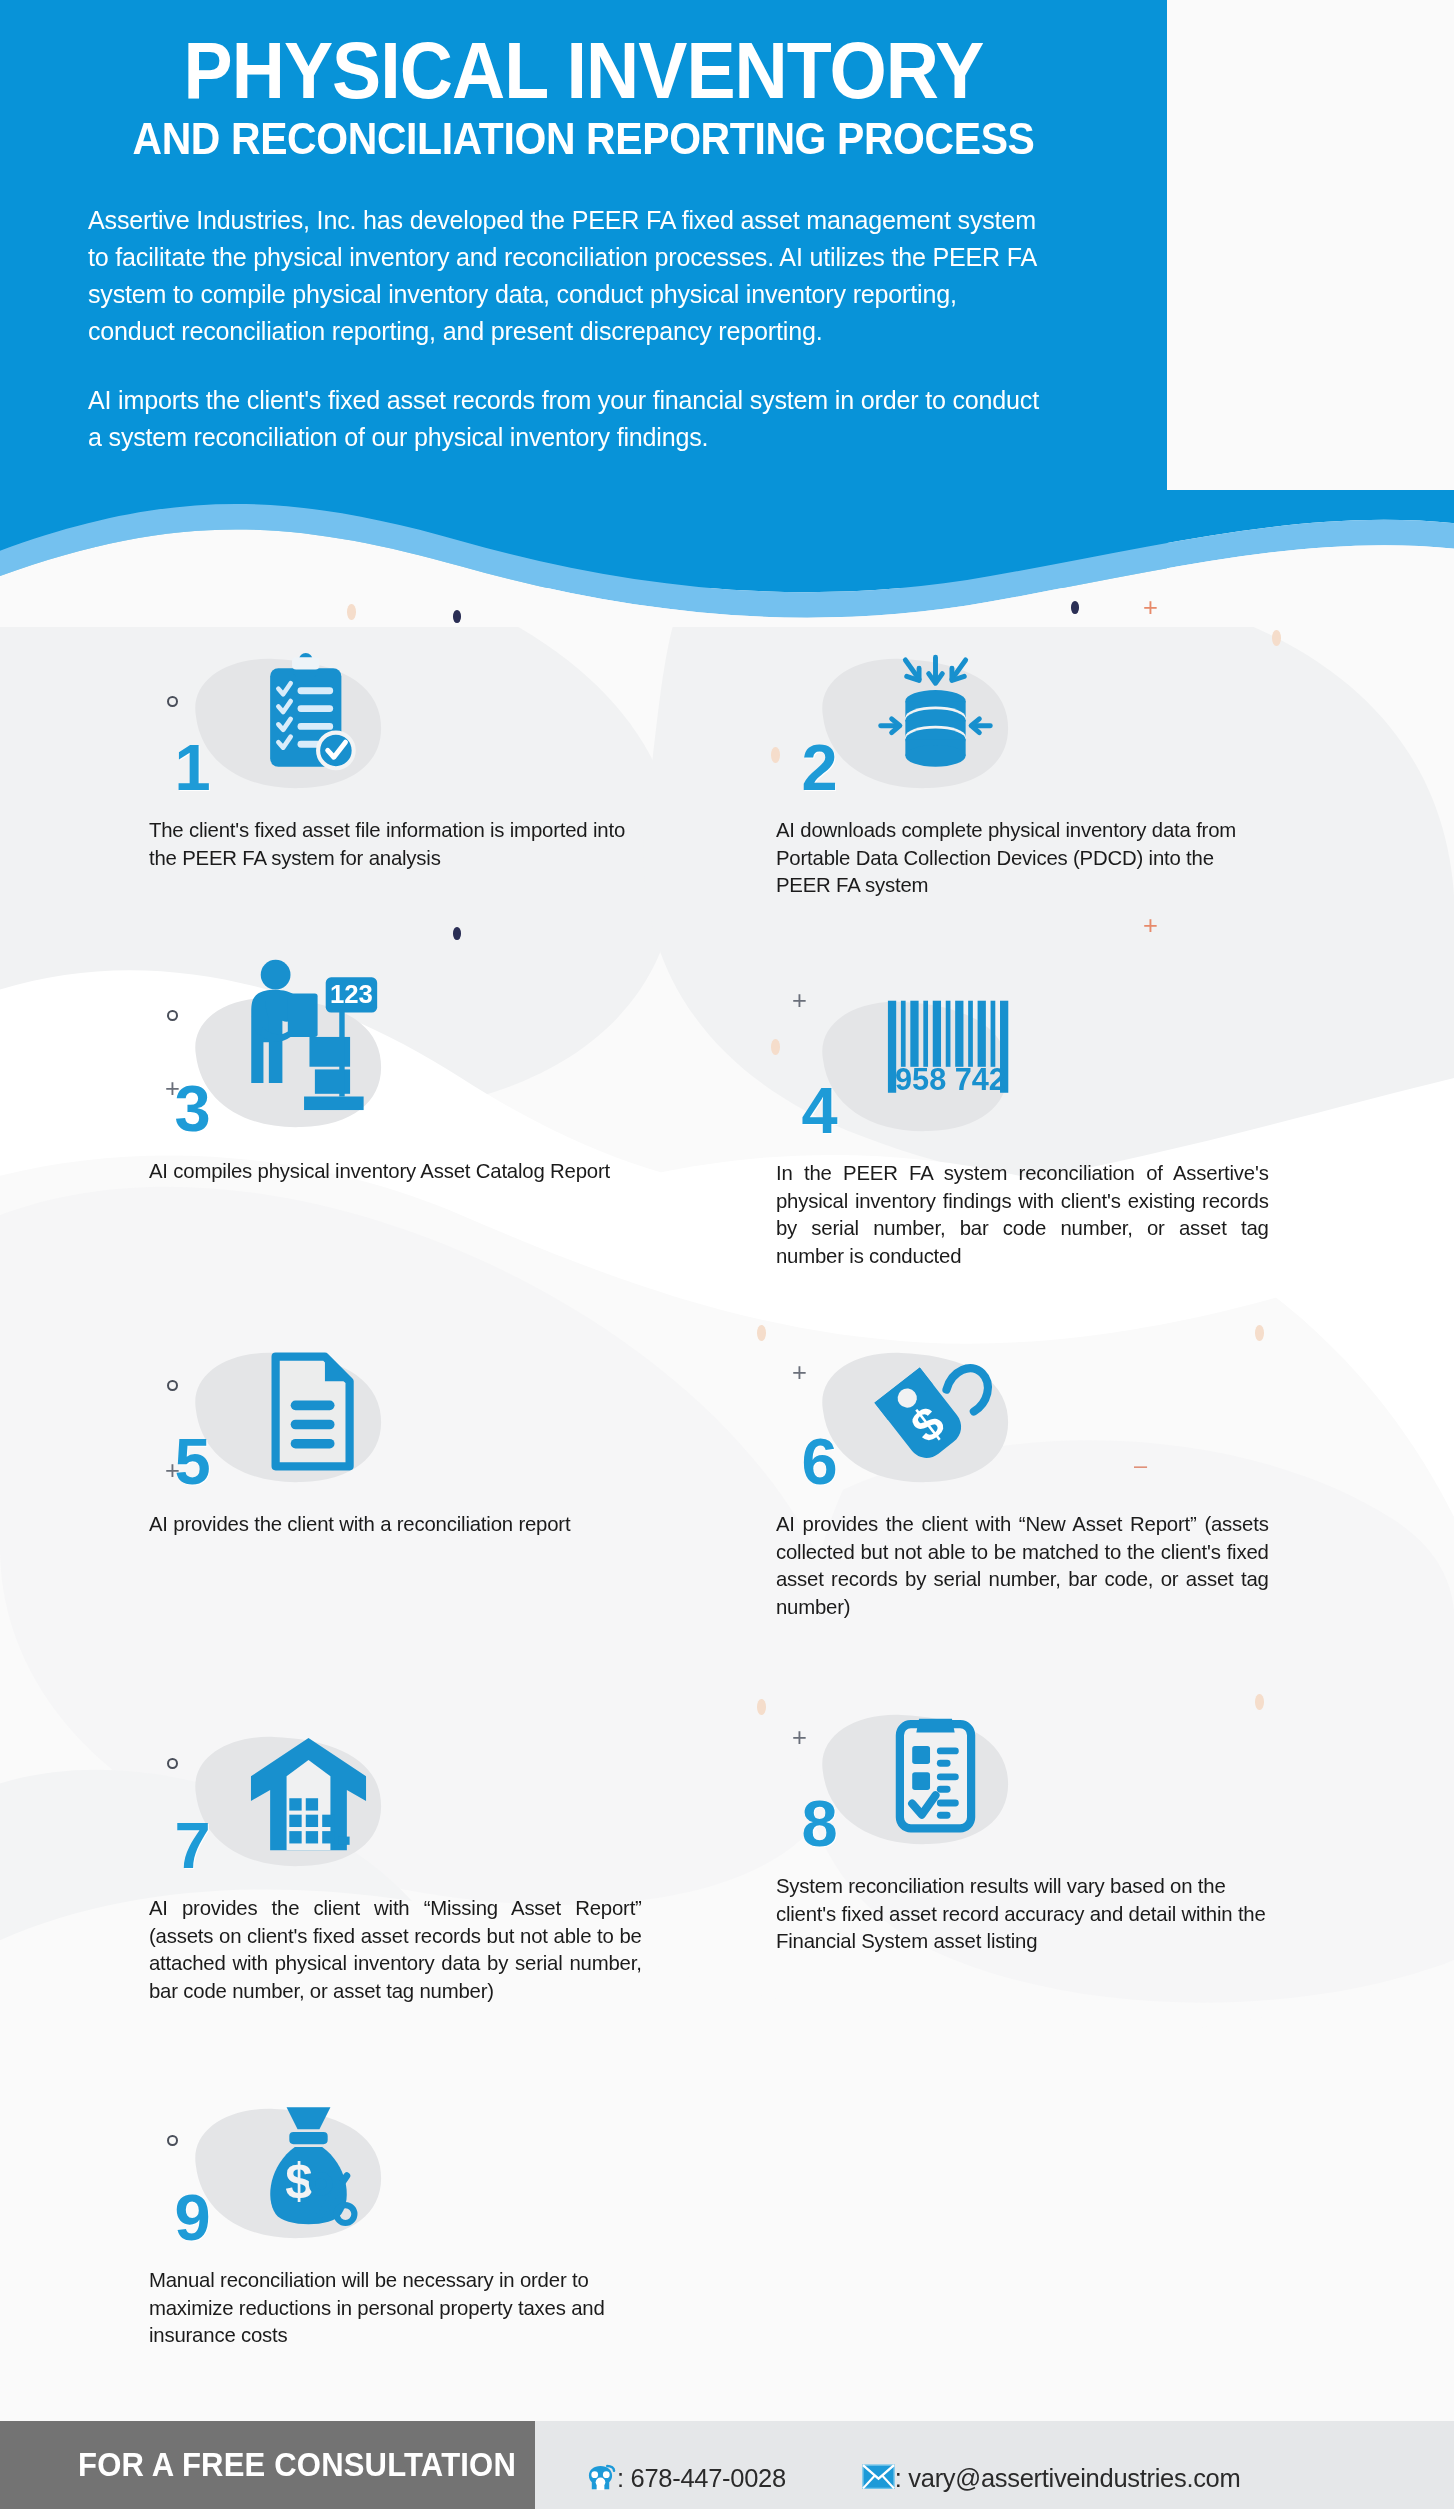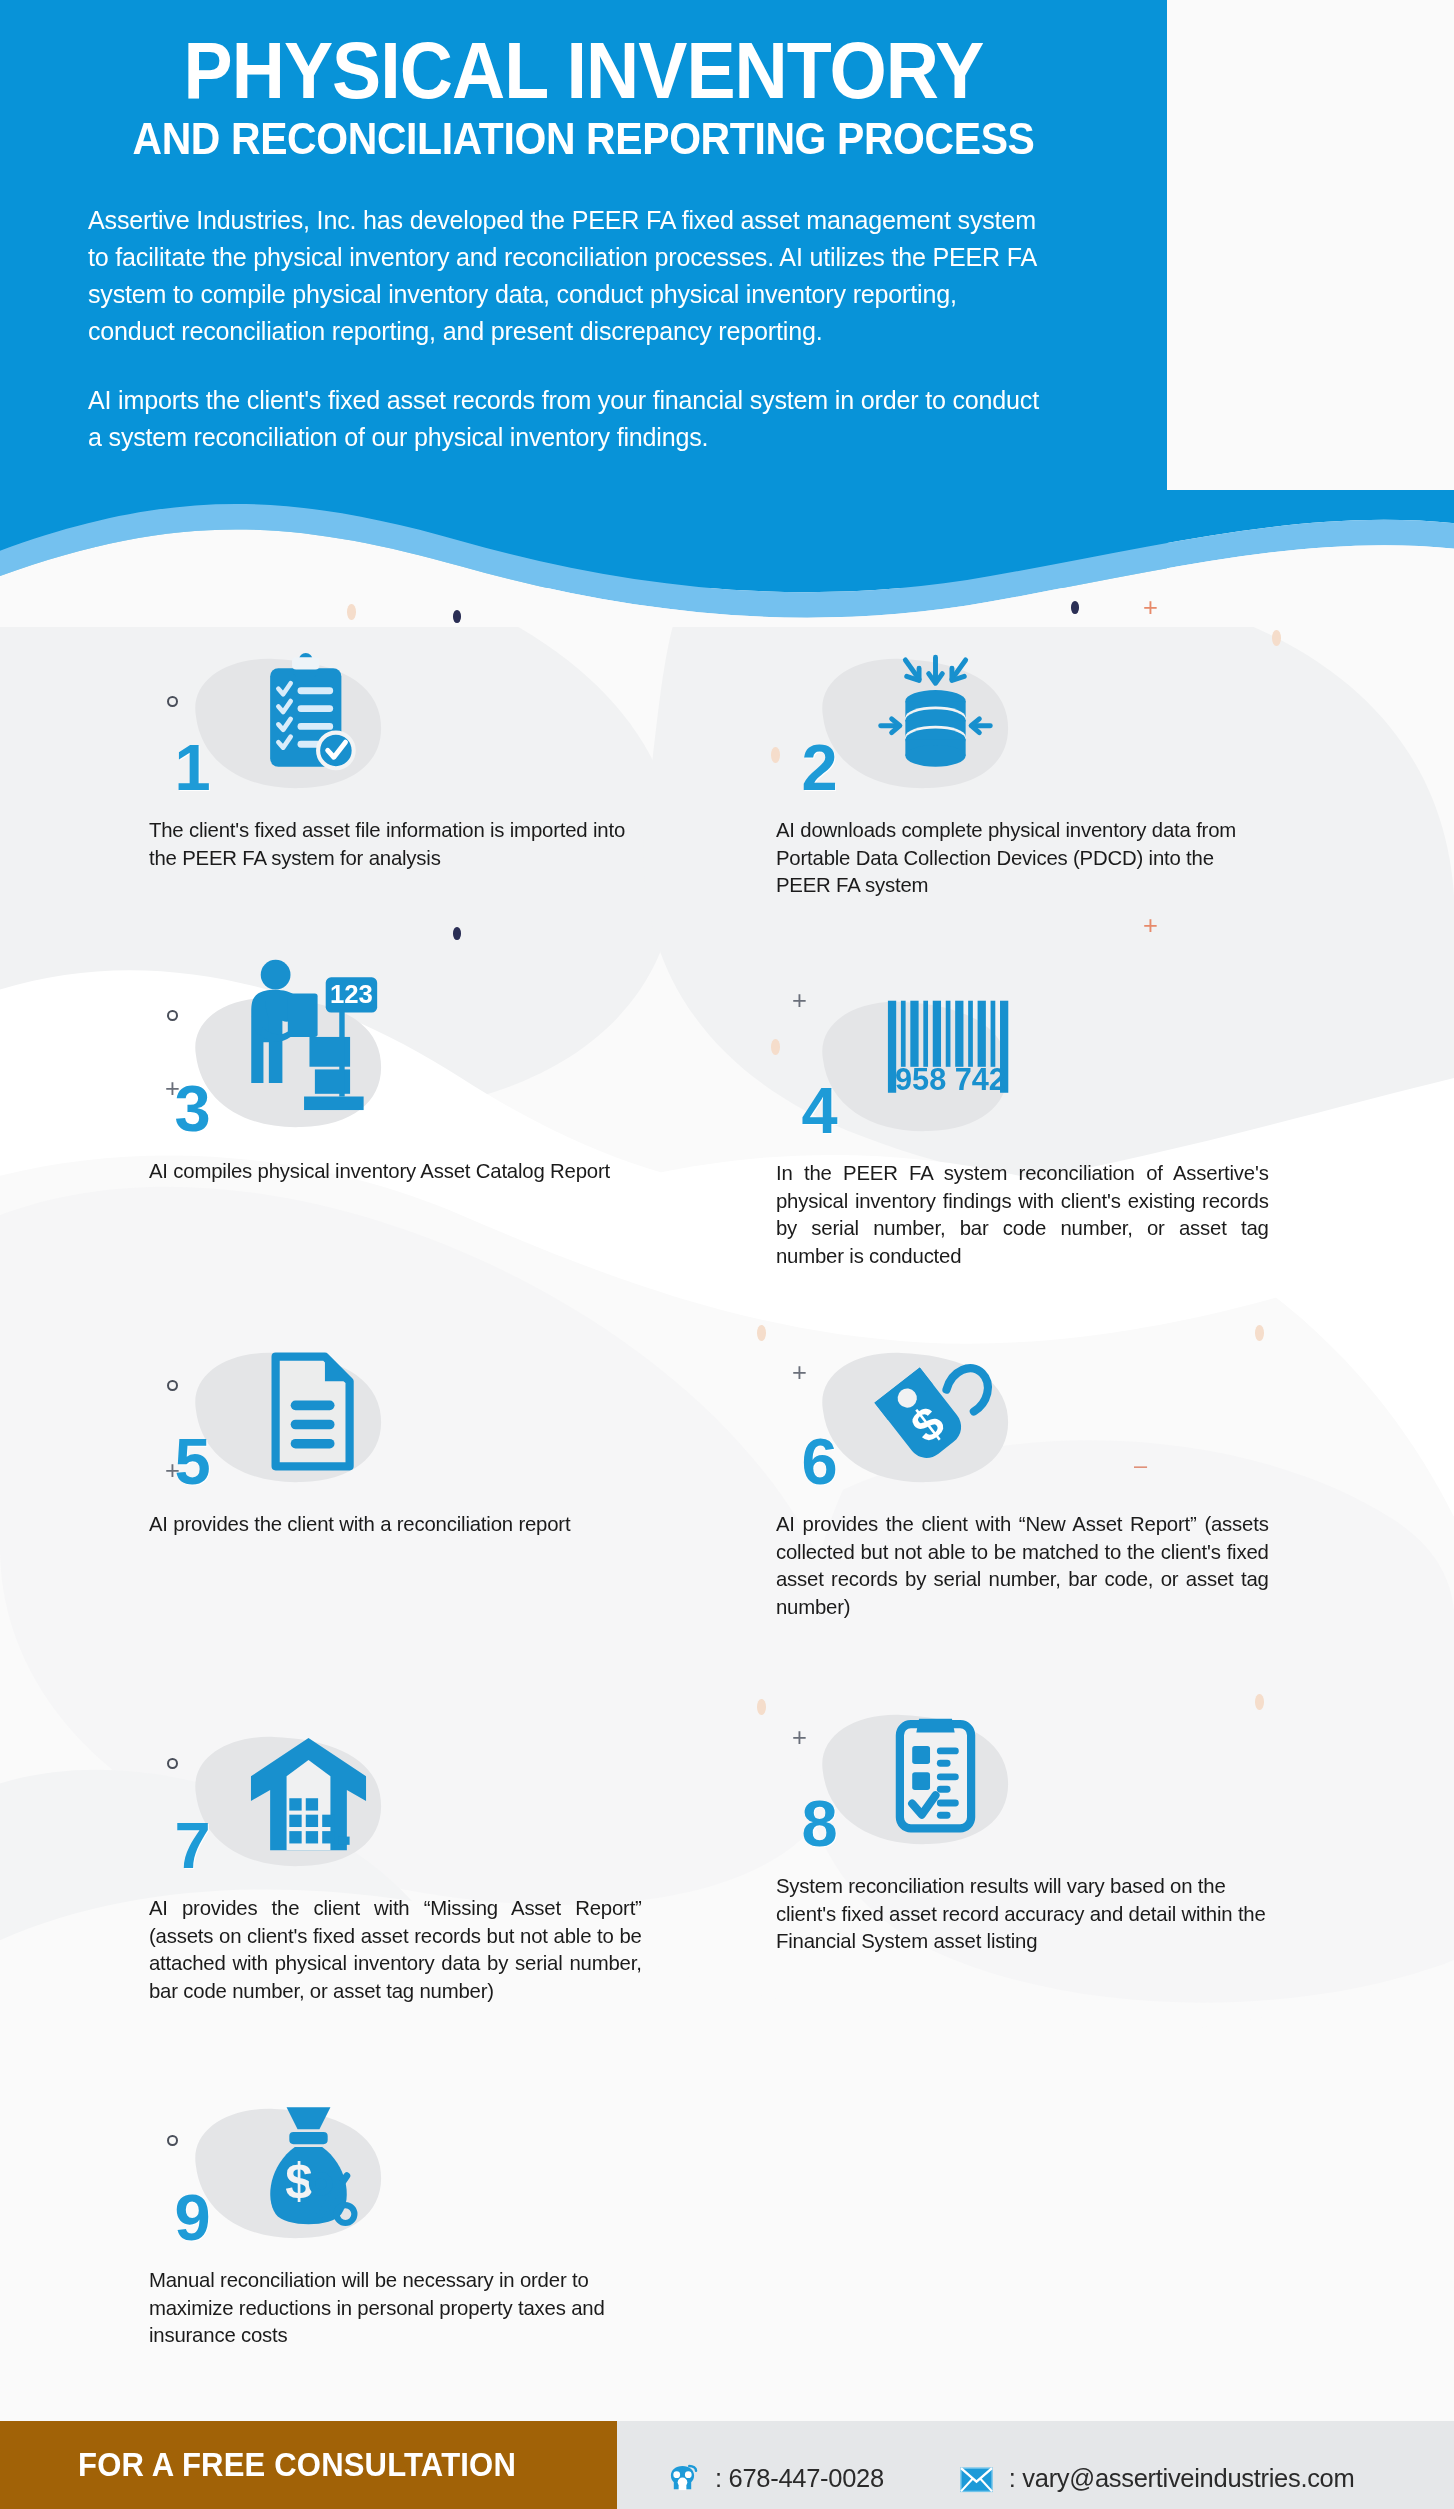--- a/index.html
+++ b/index.html
@@ -166,22 +166,22 @@
   .footer {
     position: absolute;
     left: 0; bottom: 0;
     width: 1455px;
     height: 88px;
     z-index: 6;
     display: flex;
     align-items: stretch;
   }
   .footer-cta {
-    width: 617px;
-    background: #a16207;
+    width: 535px;
+    background: #737373;
     display: flex;
     align-items: center;
     padding-left: 78px;
   }
   .footer-cta-label {
     font-family: "Liberation Sans Narrow", "Liberation Sans", sans-serif;
     font-weight: bold;
     color: #ffffff;
     font-size: 33px;
     letter-spacing: 0.2px;
@@ -192,22 +192,22 @@
   .footer-contact {
     flex: 1;
     background: #e5e7e9;
     display: flex;
     align-items: center;
     padding-left: 49px;
     gap: 76px;
   }
   .contact-item {
     display: flex;
-    align-items: flex-end;
-    gap: 16px;
+    align-items: flex-start;
+    gap: 0;
     font-size: 25.5px;
     color: #2a2a2a;
     letter-spacing: -0.3px;
     white-space: nowrap;
     margin-top: 26px;
   }
   .contact-item .ic { display: inline-flex; align-items: center; }
   .footer-gap {
     position: absolute;
     left: 0; bottom: 88px;

